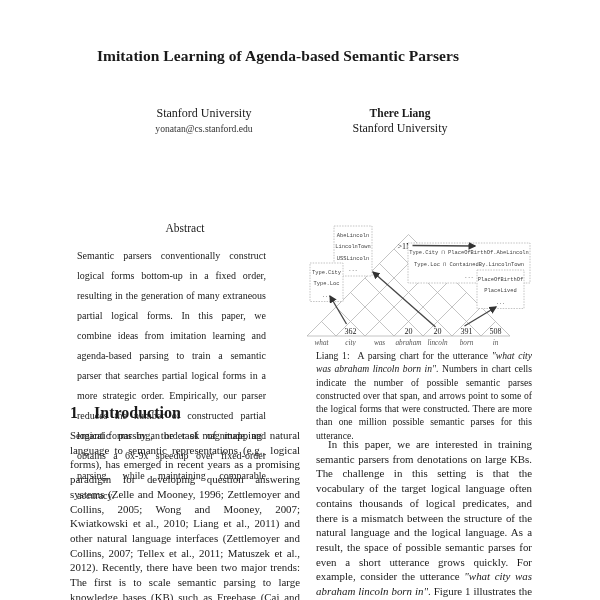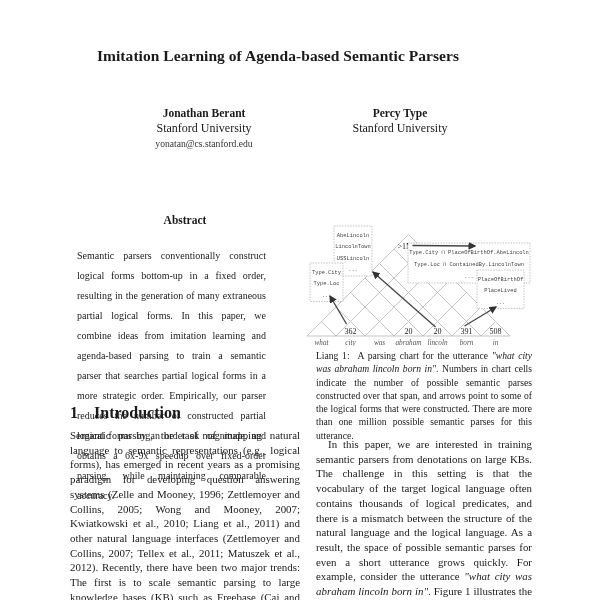--- a/index.html
+++ b/index.html
@@ -4,44 +4,43 @@
 <style>
   html, body { margin:0; padding:0; background:#ffffff; }
   body { width:600px; height:600px; position:relative; overflow:hidden;
          font-family:"Liberation Serif","DejaVu Serif",serif; color:#1a1a1a; }
   .abs { position:absolute; }
   .title { left:0; width:532px; top:47px; text-align:center; font-weight:bold; font-size:15.5px; letter-spacing:0.05px;margin-left:12px; }
   .author { text-align:center; width:200px; }
   .author .name { font-weight:bold; font-size:11.5px; line-height:15px; }
   .author .aff { font-size:12px; line-height:15px; }
   .author .email { font-family:Liberation Serif, serif; font-size:9.6px; line-height:15px; color:#333; }
-  .abs-head { left:70px; width:230px; top:214px; text-align:center; font-weight:bold; font-size:11.5px; }
+  .abs-head { left:70px; width:230px; top:222px; text-align:center; font-weight:normal; font-size:11.5px; }
   .abstract { left:77px; width:189px; top:246px; font-size:10px; line-height:20px; text-align:justify; }
   .section { left:70px; top:404px; font-weight:bold; font-size:16px; }
   .section .num { margin-right:16px; }
   .col1 { left:70px; width:230px; top:428px; font-size:10.9px; line-height:14.7px; text-align:justify; }
   .col2 { left:316px; width:216px; top:437px; font-size:10.9px; line-height:14.7px; text-align:justify; text-indent:12px; }
   .caption { left:316px; width:216px; top:349px; font-size:9.6px; line-height:13.3px; text-align:justify; }
   .caption .lbl { margin-right:8px; }
   i { font-style:italic; }
   svg text { font-family:"Liberation Serif","DejaVu Serif",serif; }
   .mono { font-family:"Liberation Mono","DejaVu Sans Mono",monospace; }
 </style>
 </head>
 <body>
 
 <div class="abs title">Imitation Learning of Agenda-based Semantic Parsers</div>
 
 <div class="abs author" style="left:104px; top:106px;">
-  <div class="name">Jonathan Berant</div>
   <div class="aff">Stanford University</div>
   <div class="email">yonatan@cs.stanford.edu</div>
 </div>
 <div class="abs author" style="left:300px; top:106px;">
-  <div class="name">Percy Type</div>
+  <div class="name">There Liang</div>
   <div class="aff">Stanford University</div>
 </div>
 
 <div class="abs abs-head">Abstract</div>
 <div class="abs abstract">Semantic parsers conventionally construct logical forms bottom-up in a fixed order, resulting in the generation of many extraneous partial logical forms. In this paper, we combine ideas from imitation learning and agenda-based parsing to train a semantic parser that searches partial logical forms in a more strategic order. Empirically, our parser reduces the number of constructed partial logical forms by an order of magnitude, and obtains a 6x-9x speedup over fixed-order parsing, while maintaining comparable accuracy.</div>
 
 <div class="abs section">
   <span class="num">1</span><span>Introduction</span>
 </div>
 <div class="abs col1">Semantic parsing, the task of mapping natural language to semantic representations (e.g., logical forms), has emerged in recent years as a promising paradigm for developing question answering systems (Zelle and Mooney, 1996; Zettlemoyer and Collins, 2005; Wong and Mooney, 2007; Kwiatkowski et al., 2010; Liang et al., 2011) and other natural language interfaces (Zettlemoyer and Collins, 2007; Tellex et al., 2011; Matuszek et al., 2012). Recently, there have been two major trends: The first is to scale semantic parsing to large knowledge bases (KB) such as Freebase (Cai and Yates, 2013; Kwiatkowski et al., 2013; Berant</div>

